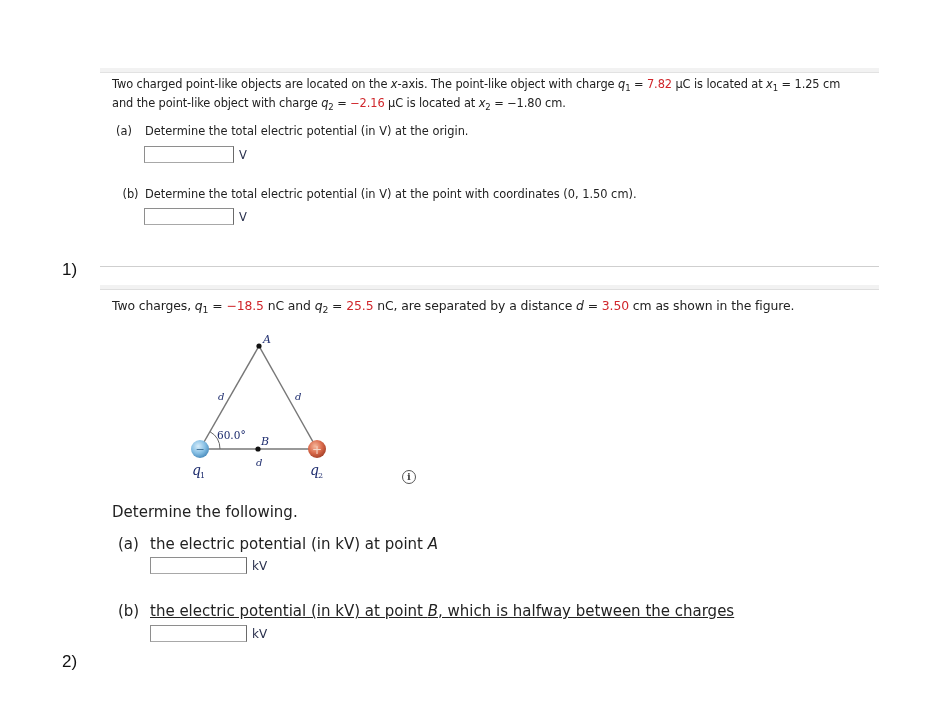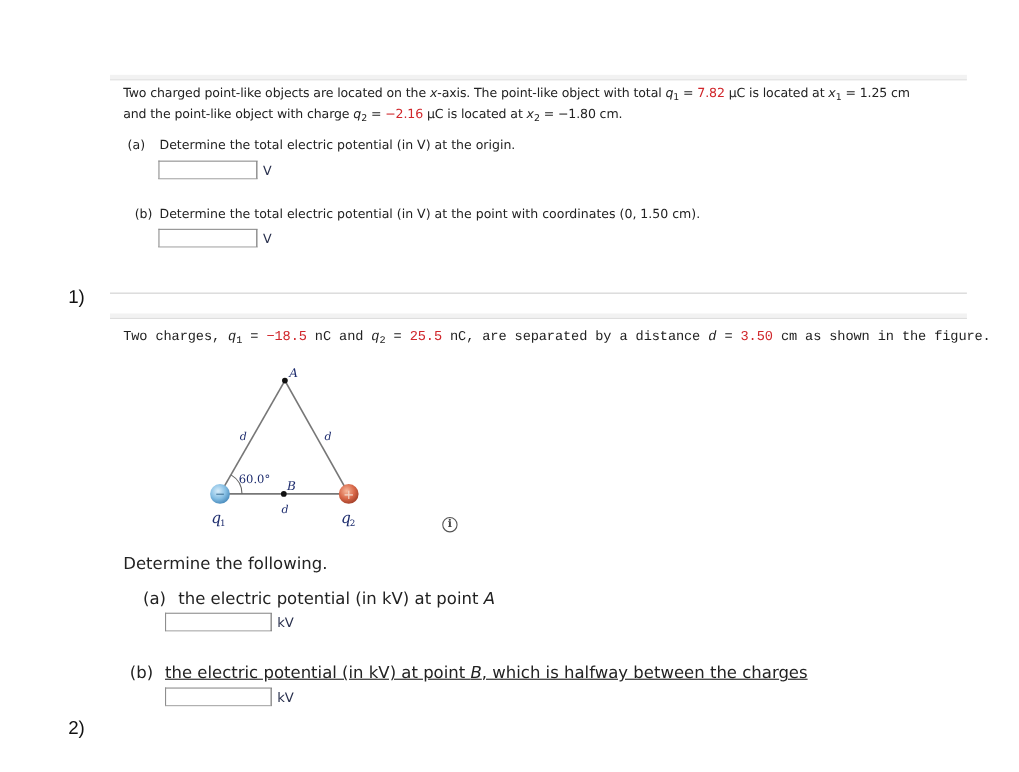--- a/index.html
+++ b/index.html
@@ -6,21 +6,21 @@
     html, body { width: 926px; height: 702px; background: #ffffff; overflow: hidden; }
     body { position: relative; font-family: "DejaVu Sans", "Liberation Sans", sans-serif; color: #222; }
 
     .band-top { position: absolute; left: 100px; top: 68px; width: 779px; height: 5px; background: #f2f2f2; border-bottom: 1px solid #e2e2e2; }
     .rule { position: absolute; left: 100px; width: 779px; height: 1px; background: #cfcfcf; }
     .band-mid { position: absolute; left: 100px; top: 285px; width: 779px; height: 5px; background: #f2f2f2; border-bottom: 1px solid #dedede; }
 
     .qnum { position: absolute; left: 62px; font-family: "Liberation Sans", sans-serif; font-size: 17px; color: #111; }
 
     .stem { position: absolute; left: 112px; font-size: 11.4px; line-height: 19px; color: #222; letter-spacing: -0.1px; white-space: nowrap; }
-    .stem2 { position: absolute; left: 112px; font-size: 12.4px; line-height: 18px; color: #222; letter-spacing: -0.1px; white-space: nowrap; font-family: Liberation Mono, monospace; }
+    .stem2 { position: absolute; left: 112px; font-size: 12.4px; line-height: 18px; color: #222; letter-spacing: -0.1px; white-space: nowrap; }
 
     .red { color: #d0262b; }
     .var { font-style: italic; }
     sub { font-size: 0.75em; vertical-align: -0.35em; line-height: 0; }
 
     .part { position: absolute; font-size: 11.4px; color: #222; white-space: nowrap; }
     .part2 { position: absolute; font-size: 15px; color: #222; white-space: nowrap; }
     .part-letter { display: inline-block; }
 
     .ans { position: absolute; display: flex; align-items: center; }
@@ -33,21 +33,21 @@
     .info-icon { position: absolute; left: 402px; top: 470px; width: 14px; height: 14px; border: 1.4px solid #555; border-radius: 50%;
       font-family: "DejaVu Serif", serif; font-size: 10px; line-height: 11px; text-align: center; color: #444; font-weight: bold; }
 
     .figure { position: absolute; left: 180px; top: 330px; width: 170px; height: 160px; }
   </style>
 </head>
 <body>
 
 <div class="band-top"></div>
 
-<div class="stem" style="top:75px;"><span>Two charged point-like objects are located on the </span><span class="var">x</span><span>-axis. The point-like object with total </span><span class="var">q</span><sub>1</sub><span> = </span><span class="red">7.82</span><span> μC is located at </span><span class="var">x</span><sub>1</sub><span> = 1.25 cm</span></div>
+<div class="stem" style="top:75px;"><span>Two charged point-like objects are located on the </span><span class="var">x</span><span>-axis. The point-like object with charge </span><span class="var">q</span><sub>1</sub><span> = </span><span class="red">7.82</span><span> μC is located at </span><span class="var">x</span><sub>1</sub><span> = 1.25 cm</span></div>
 <div class="stem" style="top:94px;"><span>and the point-like object with charge </span><span class="var">q</span><sub>2</sub><span> = </span><span class="red">−2.16</span><span> μC is located at </span><span class="var">x</span><sub>2</sub><span> = −1.80 cm.</span></div>
 
 <div class="part" style="left:116px; top:124px;">
   <span class="part-letter" style="width:29px;">(a)</span><span>Determine the total electric potential (in V) at the origin.</span>
 </div>
 <div class="ans" style="left:144px; top:146px;">
   <input type="text" style="width: 90px;" value="">
   <span class="unit">V</span>
 </div>
 
@@ -104,21 +104,21 @@
     <text x="20" y="148" font-family="DejaVu Serif, serif" font-size="8" fill="#1c2b6d">1</text>
     <text x="130" y="145" font-family="DejaVu Serif, serif" font-style="italic" font-size="14" fill="#1c2b6d">q</text>
     <text x="138" y="148" font-family="DejaVu Serif, serif" font-size="8" fill="#1c2b6d">2</text>
   </svg>
 </div>
 
 <div class="info-icon">i</div>
 
 <div class="part2" style="left:112px; top:503px;">Determine the following.</div>
 
-<div class="part2" style="left:118px; top:535px;margin-left:12px;">
+<div class="part2" style="left:118px; top:535px;">
   <span class="part-letter" style="width:32px;">(a)</span><span>the electric potential (in kV) at point </span><span class="var">A</span><span></span>
 </div>
 <div class="ans" style="left:150px; top:557px;">
   <input type="text" style="width: 97px;" value="">
   <span class="unit" style="font-size:12px;">kV</span>
 </div>
 
 <div class="part2" style="left:118px; top:602px;text-decoration:underline;">
   <span class="part-letter" style="width:32px;">(b)</span><span>the electric potential (in kV) at point </span><span class="var">B</span><span>, which is halfway between the charges</span>
 </div>

